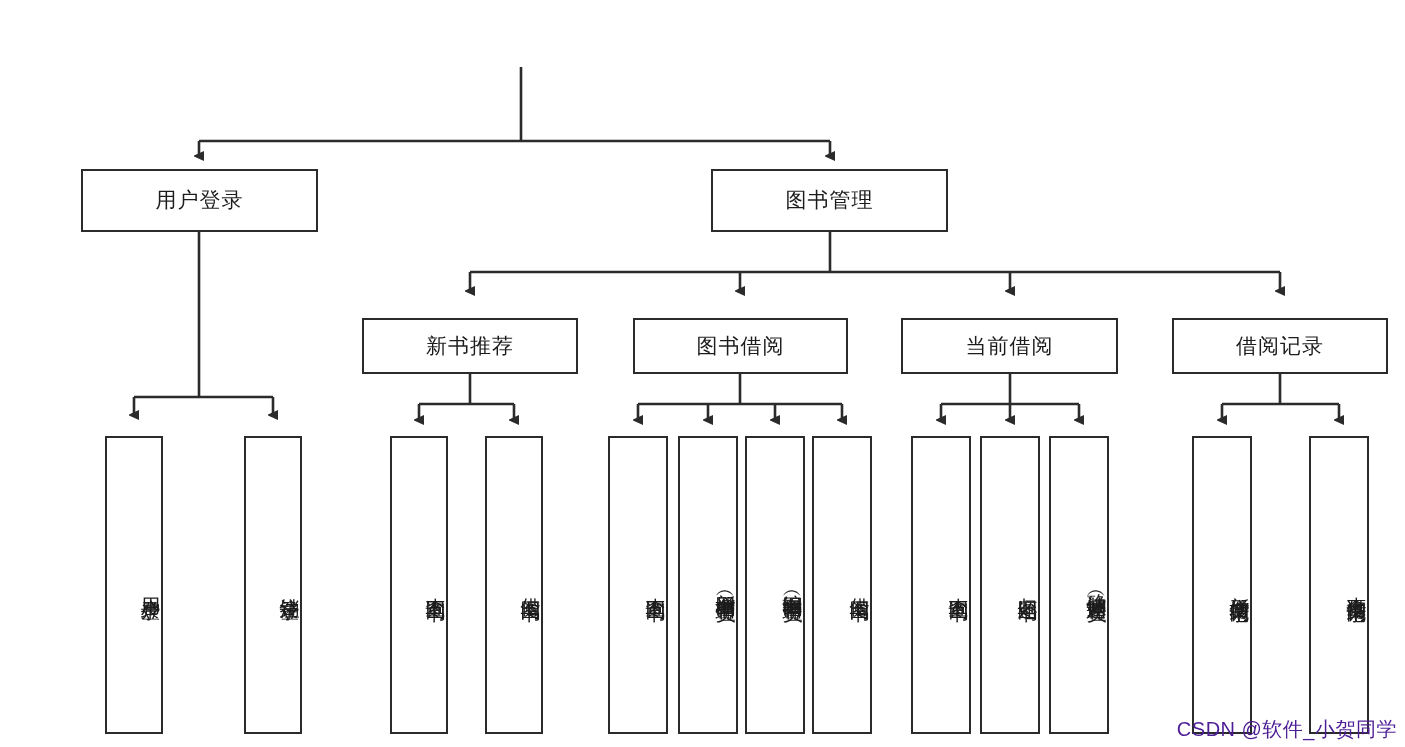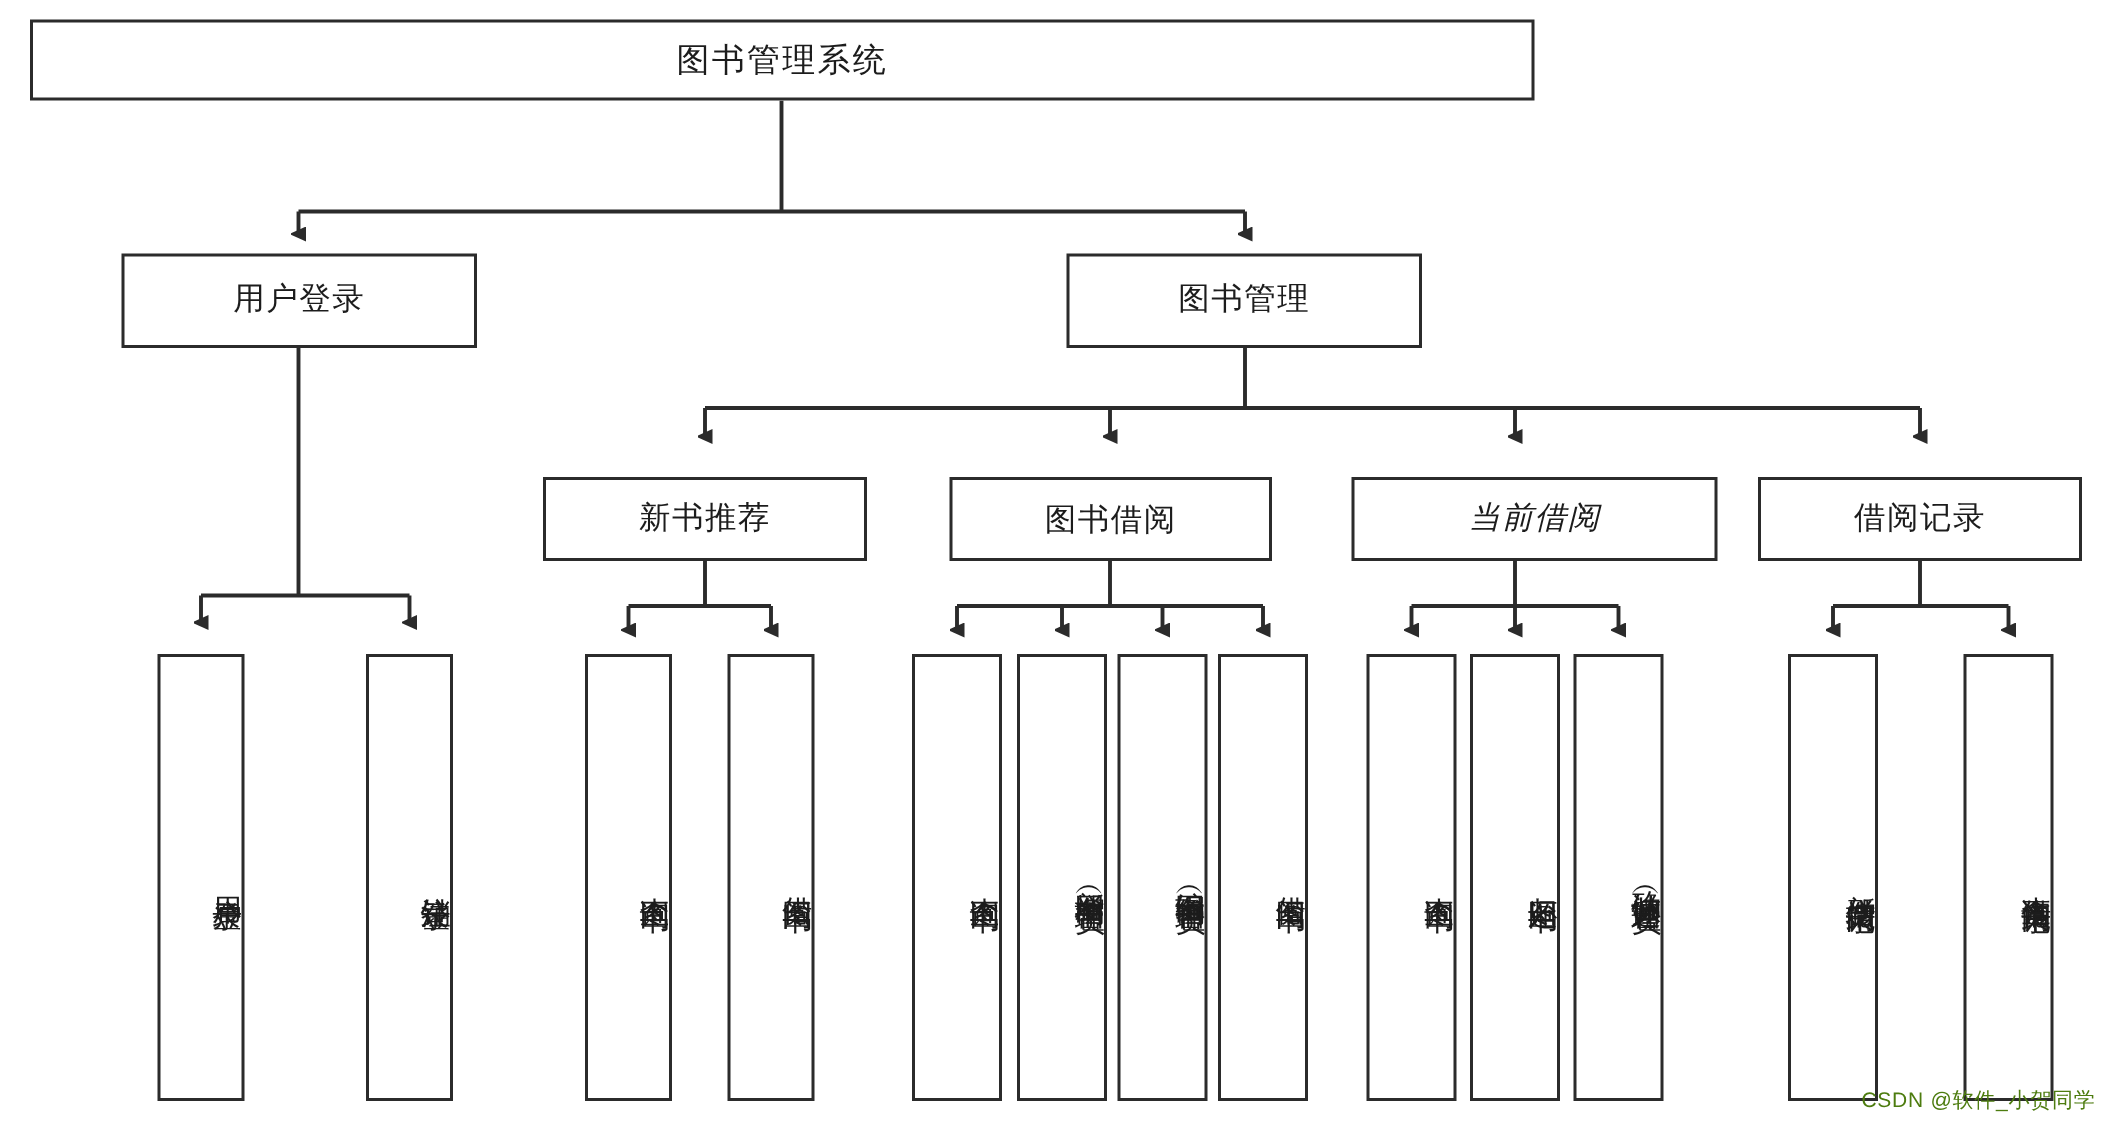--- a/index.html
+++ b/index.html
@@ -57,22 +57,22 @@
   .node.leaf > span{
     writing-mode:vertical-rl;
     text-orientation:upright;
     display:block;
     white-space:normal;
   }
   .watermark{
     position:absolute;
     right:8px;
     bottom:4px;
-    font-size:14px;
-    color:#4d7c0f;
+    font-size:20px;
+    color:#4c1d95;
     letter-spacing:0.5px;
     z-index:3;
     white-space:nowrap;
   }
 </style>
 </head>
 <body>
 
 <div id="canvas">
 
@@ -121,38 +121,35 @@
       <path d="M1010,404 L1010,420" marker-end="url(#arrow)"></path>
       <path d="M1079,404 L1079,420" marker-end="url(#arrow)"></path>
 
       <path d="M1280,374 L1280,404"></path>
       <path d="M1222,404 L1339,404"></path>
       <path d="M1222,404 L1222,420" marker-end="url(#arrow)"></path>
       <path d="M1339,404 L1339,420" marker-end="url(#arrow)"></path>
     </g>
   </svg>
 
-  <div class="node root" style="left:20px; top:13px; width:1003px; height:54px;">
-    <span>图书管理系统</span>
-  </div>
 
   <div class="node h" style="left:81px; top:169px; width:237px; height:63px;">
     <span>用户登录</span>
   </div>
   <div class="node h" style="left:362px; top:318px; width:216px; height:56px;">
     <span>新书推荐</span>
   </div>
 
   <div class="node h" style="left:711px; top:169px; width:237px; height:63px;">
     <span>图书管理</span>
   </div>
   <div class="node h" style="left:633px; top:318px; width:215px; height:56px;font-family:Liberation Serif, serif;">
     <span>图书借阅</span>
   </div>
-  <div class="node h" style="left:901px; top:318px; width:244px; height:56px;font-style:italic;">
+  <div class="node h" style="left:901px; top:318px; width:217px; height:56px;">
     <span>当前借阅</span>
   </div>
   <div class="node h" style="left:1172px; top:318px; width:216px; height:56px;">
     <span>借阅记录</span>
   </div>
 
   <div class="node leaf" style="left:105px; top:436px; width:58px; height:298px;">
     <span>用户登录</span>
   </div>
   <div class="node leaf" style="left:244px; top:436px; width:58px; height:298px;">

